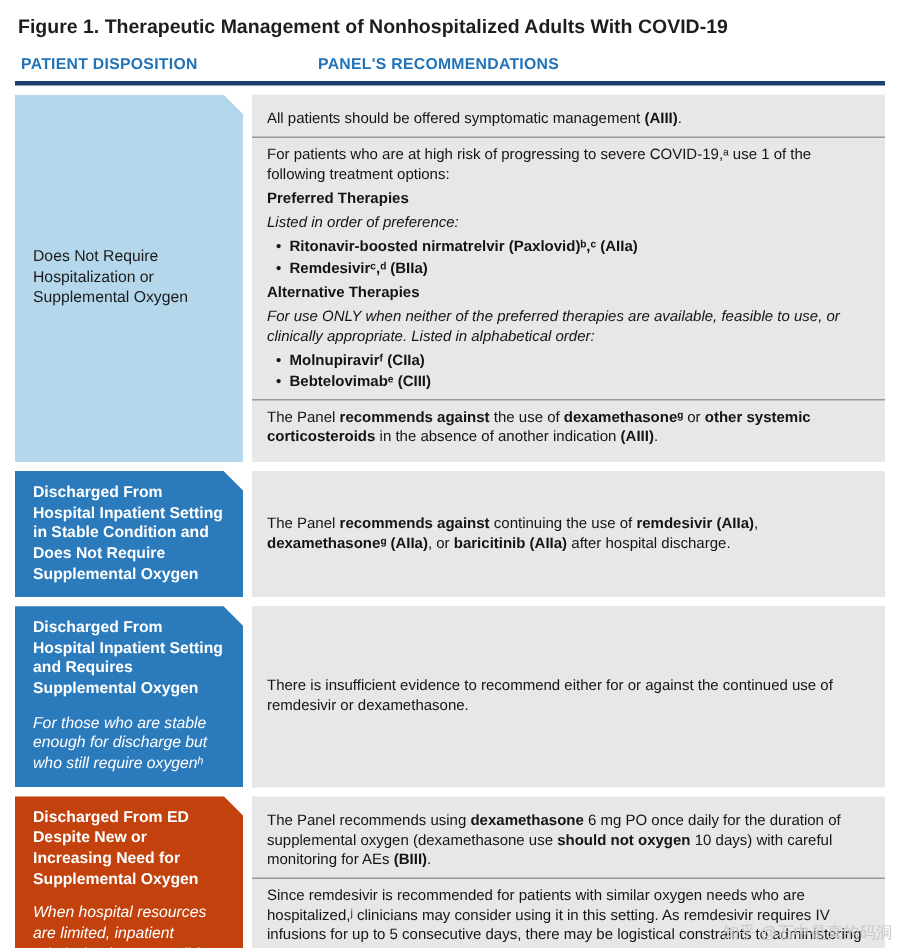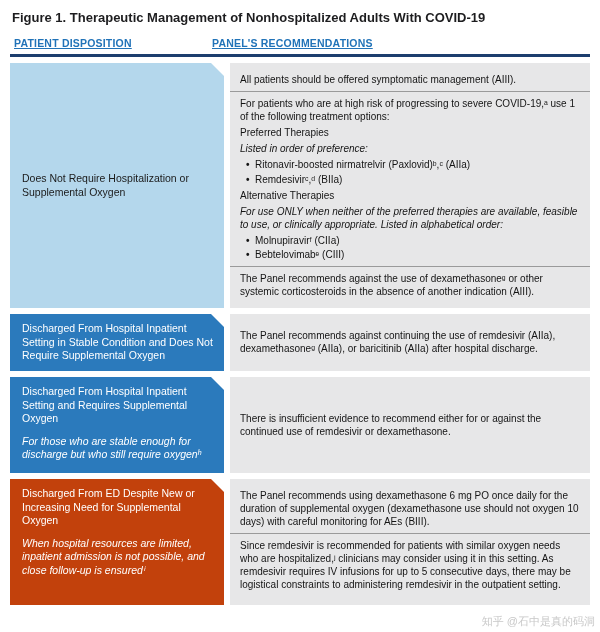--- a/index.html
+++ b/index.html
@@ -24,33 +24,32 @@
     display: flex;
     align-items: flex-end;
     padding-bottom: 5px;
     border-bottom: 3px solid #1d3e6e;
   }
   .head {
     color: #2173b8;
     font-weight: 700;
     font-size: 10.5px;
     letter-spacing: 0.2px;
-    text-decoration: underline;
   }
   .head.first { width: 192px; padding-left: 4px; }
   .head.second { flex: 1; padding-left: 10px; }
 
   .row { display: flex; gap: 6px; margin-top: 6px; align-items: stretch; }
   .r1 { min-height: 230px; }
   .r2 { min-height: 56px; }
   .r3 { min-height: 96px; }
   .r4 { min-height: 126px; }
 
   .disp {
-    width: 214px;
+    width: 152px;
     flex: none;
     padding: 8px 10px 8px 12px;
     font-size: 10.5px;
     line-height: 1.3;
     clip-path: polygon(0 0, calc(100% - 13px) 0, 100% 13px, 100% 100%, 0 100%);
   }
   .disp.light {
     background: #b4d7ec;
     color: #1b1b1b;
     display: flex;
@@ -69,21 +68,21 @@
     color: #141414;
   }
   .rec.vcenter { display: flex; flex-direction: column; justify-content: center; }
   .rec p { margin: 3px 0; }
   .sep { border-top: 1px solid #9a9a9a; margin: 5px -10px; }
 
   ul.bullets { list-style: none; margin: 2px 0 3px 0; padding-left: 15px; }
   ul.bullets li { position: relative; margin: 1.5px 0; }
   ul.bullets li::before { content: "•"; position: absolute; left: -9px; font-weight: 700; }
 
-  .b { font-weight: 400; }
+  .b { font-weight: 700; }
   .i { font-style: italic; }
 
   .watermark {
     position: absolute;
     right: 5px;
     bottom: 3px;
     font-size: 11px;
     color: #c8c8c8;
   }
 </style>

